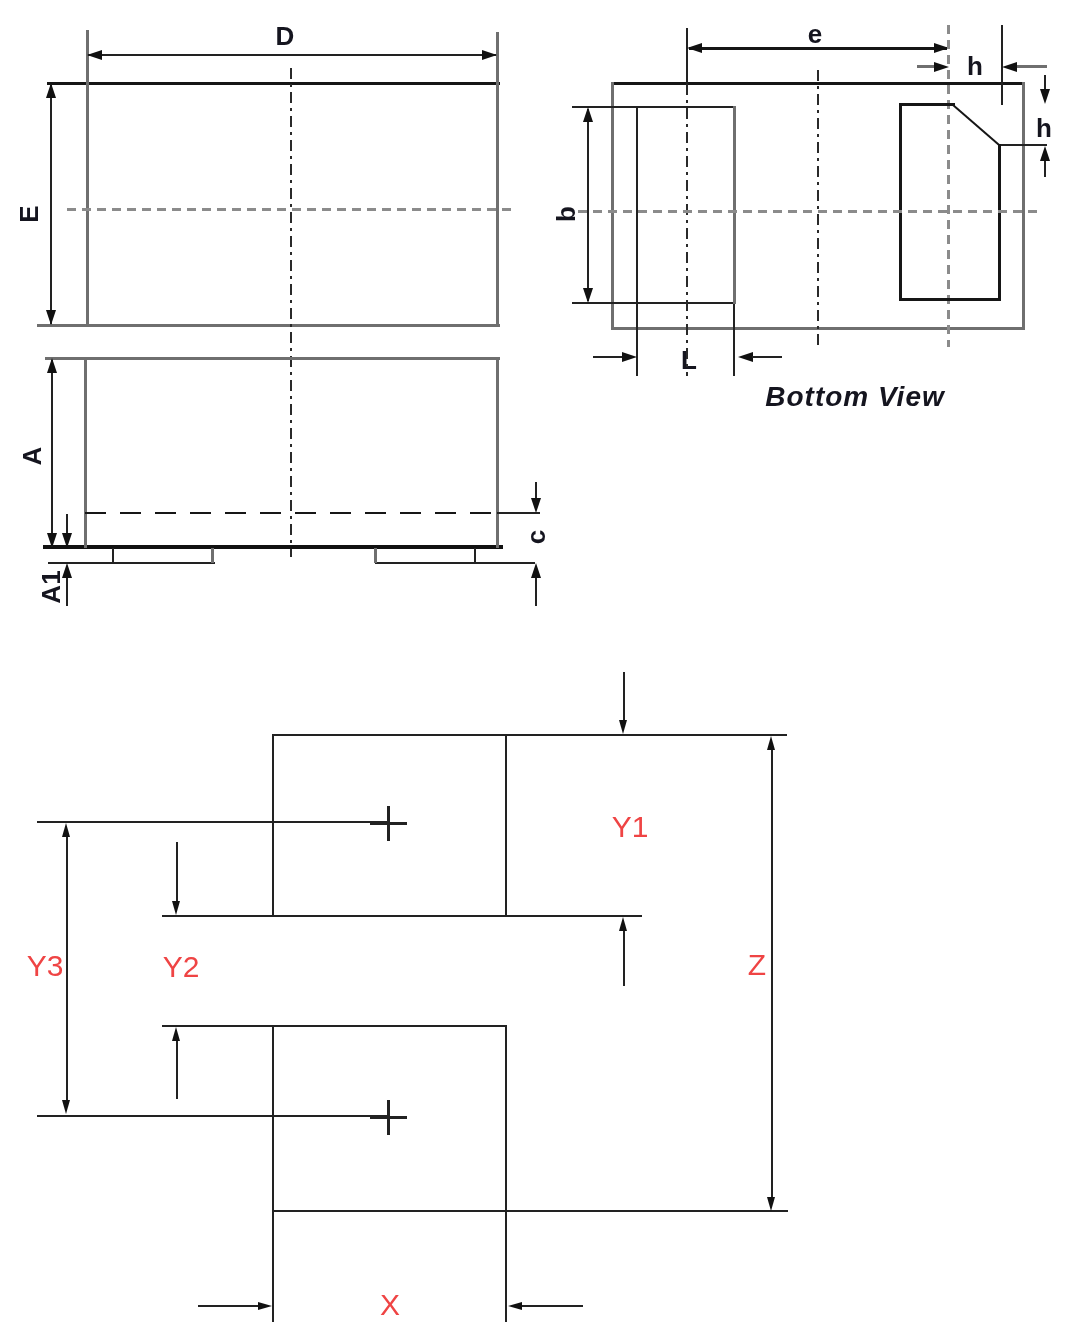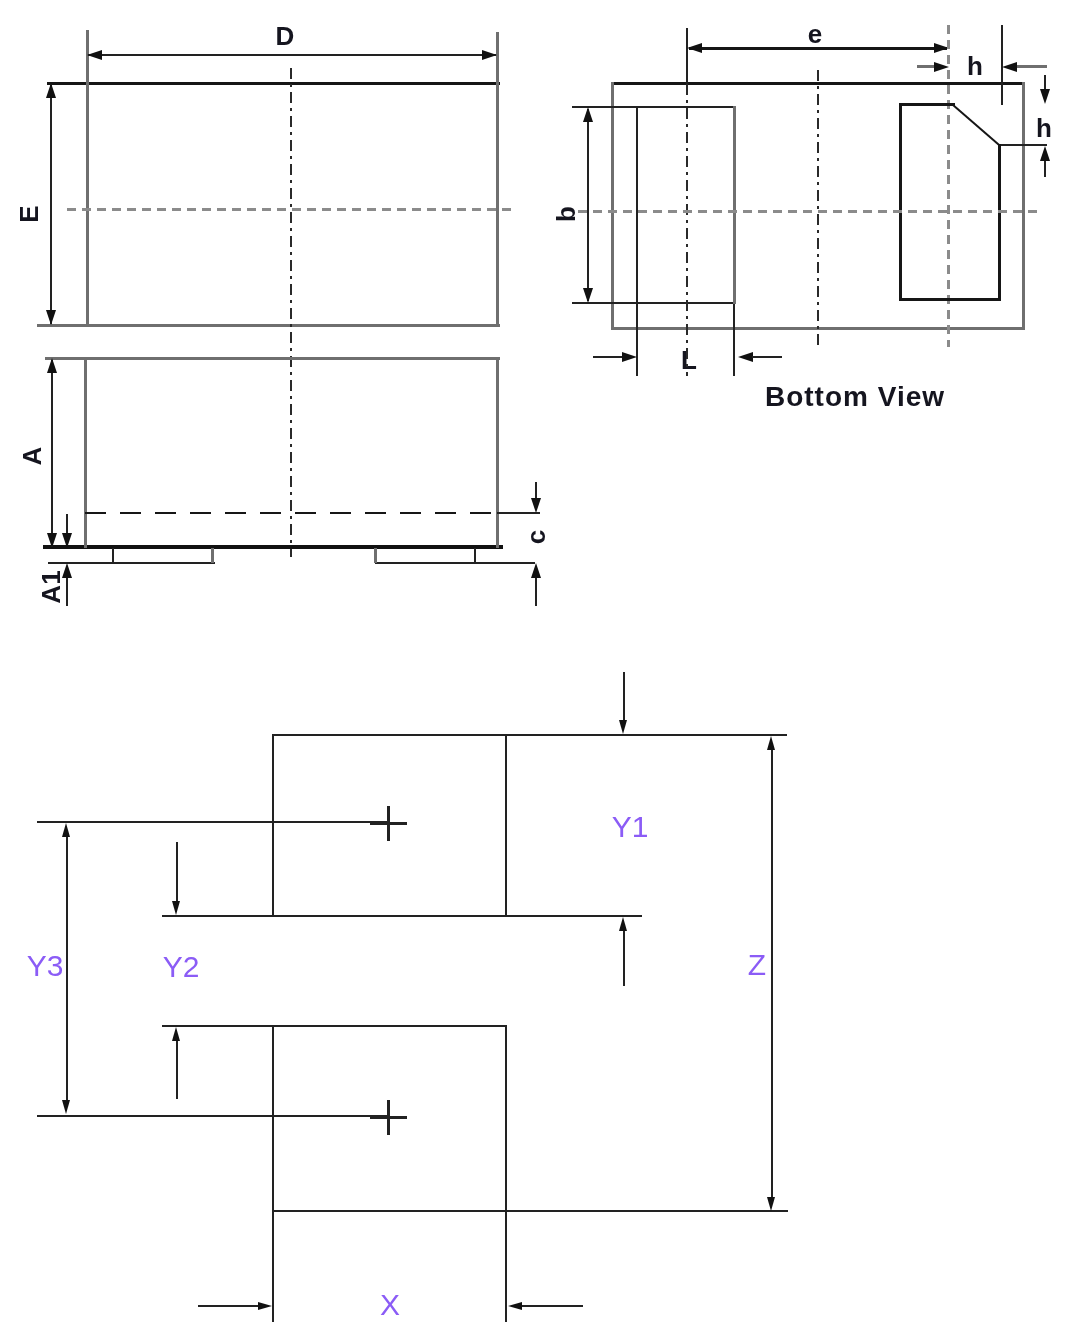--- a/index.html
+++ b/index.html
@@ -24,21 +24,21 @@
   .aR{border-width:5px 0 5px 15px;border-left-color:#111;}
   .aU{border-width:0 5px 15px 5px;border-bottom-color:#111;}
   .aD{border-width:15px 5px 0 5px;border-top-color:#111;}
   .aLs{border-width:4px 14px 4px 0;border-right-color:#111;}
   .aRs{border-width:4px 0 4px 14px;border-left-color:#111;}
   .aUs{border-width:0 4px 14px 4px;border-bottom-color:#111;}
   .aDs{border-width:14px 4px 0 4px;border-top-color:#111;}
   
   .lbl{position:absolute;transform:translate(-50%,-50%);font-weight:bold;font-size:26px;color:#15151f;white-space:nowrap;line-height:1;}
   .rot{transform:translate(-50%,-50%) rotate(-90deg);}
-  .lp{position:absolute;transform:translate(-50%,-50%);font-weight:normal;font-size:30px;color:#8b5cf6;white-space:nowrap;line-height:1;}
+  .lp{position:absolute;transform:translate(-50%,-50%);font-weight:normal;font-size:30px;color:#ef4444;white-space:nowrap;line-height:1;}
   .title{font-size:28px;letter-spacing:1px;}
   .diag{position:absolute;height:2px;background:#161616;transform-origin:0 50%;}
 </style>
 </head>
 <body>
 
 <div id="canvas">
 
   <div>
     <div class="hl t3" style="left:47px;top:82px;width:453px;background:#161616;"></div>
@@ -137,21 +137,21 @@
     <div class="vl" style="left:1001px;top:25px;height:80px;"></div>
 
     <div class="vl" style="left:1044px;top:75px;height:15px;"></div>
     <div class="ar aD" style="left:1040px;top:89px;"></div>
     <div class="ar aU" style="left:1040px;top:146px;"></div>
     <div class="vl" style="left:1044px;top:161px;height:16px;"></div>
     <div class="lbl" style="left:1044px;top:128px;">h</div>
 
     <div class="gdh" style="left:578px;top:210px;width:465px;"></div>
     <div class="cdv" style="left:817px;top:70px;height:277px;"></div>
-    <div class="lbl title" style="left:855px;top:397px;">Bottom View</div>
+    <div class="lbl title" style="left:855px;top:397px;font-style:italic;">Bottom View</div>
   </div>
 
   <div>
 
     <div class="hl" style="left:273px;top:734px;width:514px;"></div>
     <div class="hl" style="left:162px;top:915px;width:480px;"></div>
     <div class="vl" style="left:272px;top:734px;height:182px;"></div>
     <div class="vl" style="left:505px;top:734px;height:182px;"></div>
 
     <div class="hl" style="left:162px;top:1025px;width:345px;"></div>

